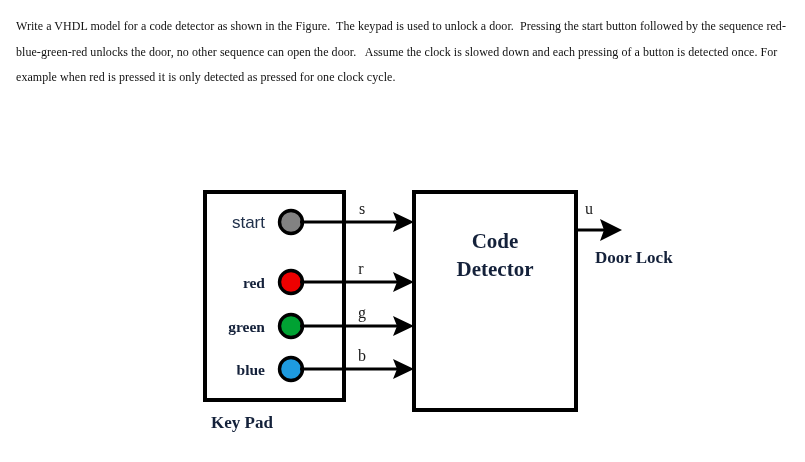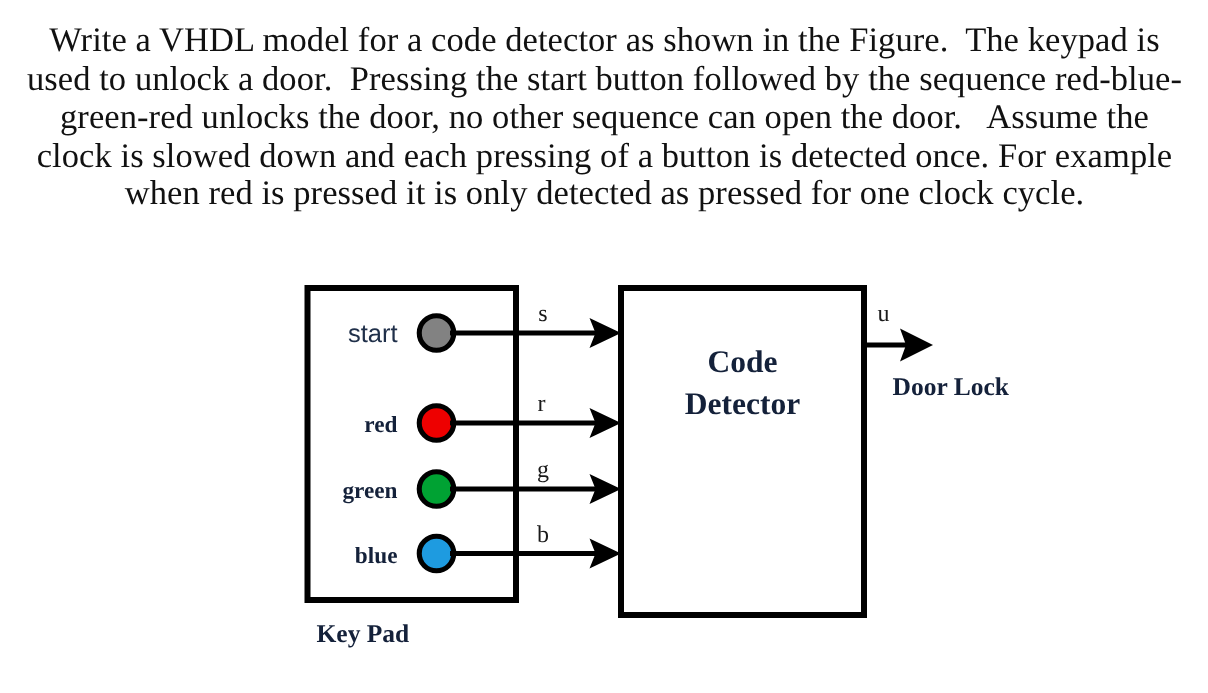--- a/index.html
+++ b/index.html
@@ -16,23 +16,23 @@
     font-family: "Liberation Serif", "DejaVu Serif", serif;
     color: #1a1a1a;
   }
 
   
   #problem-text {
     position: absolute;
     left: 16px;
     top: 14px;
     width: 774px;
-    font-size: 23px;
+    font-size: 12px;
     line-height: 25.5px;
-    text-align: center;
+    text-align: left;
     color: #111111;
     letter-spacing: 0.05px;
     white-space: pre-wrap;
   }
 
   
   #figure {
     position: absolute;
     left: 0;
     top: 178px;

